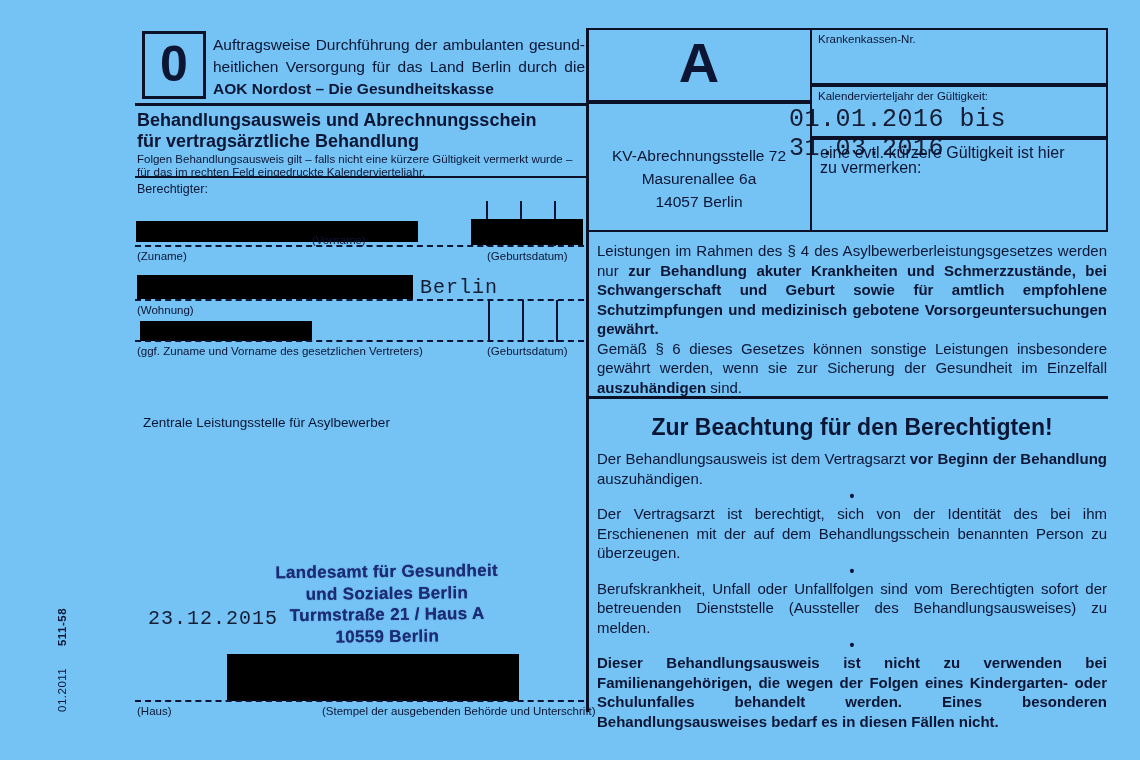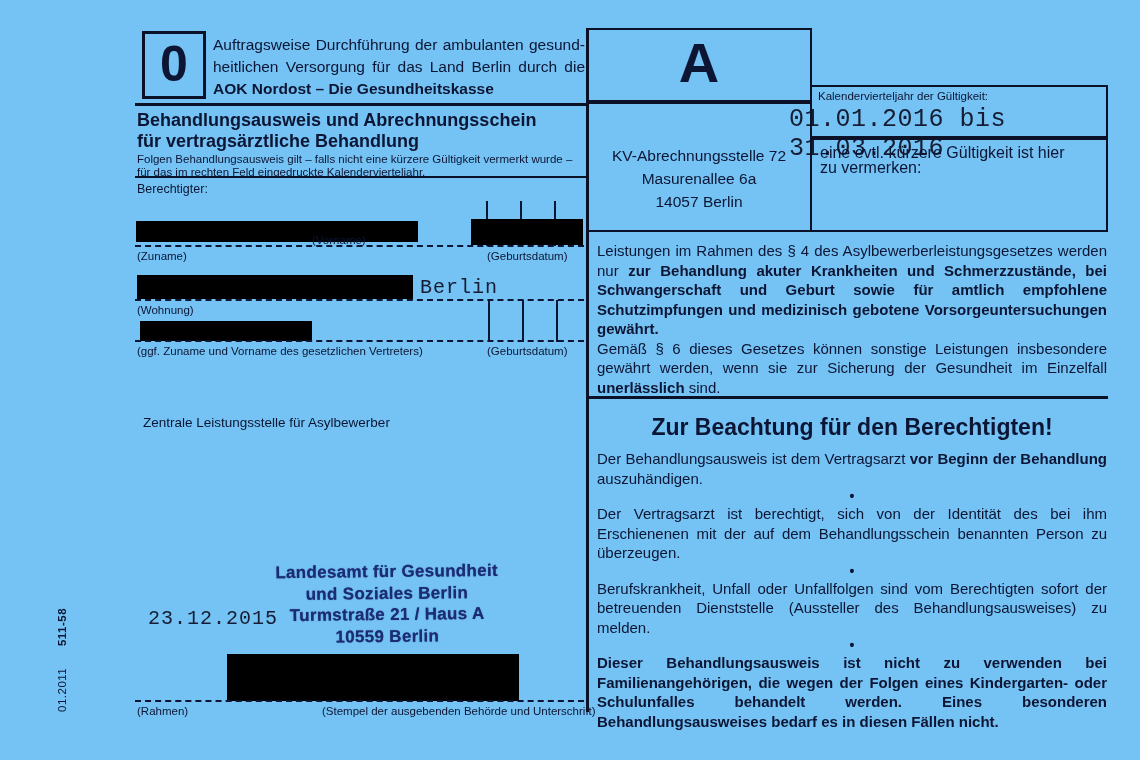--- a/index.html
+++ b/index.html
@@ -99,34 +99,37 @@
     <div>und Soziales Berlin</div>
     <div>Turmstraße 21 / Haus A</div>
     <div>10559 Berlin</div>
   </div>
 
   <div class="abs mono" style="left:148px; top:607px; font-size:20px; letter-spacing:1px;">23.12.2015</div>
 
   <div class="bar" style="left:227px; top:654px; width:292px; height:47px;"></div>
 
   <div class="dashed" style="left:135px; top:700px; width:449px;"></div>
-  <div class="abs small" style="left:137px; top:705px;">(Rahmen)</div>
+  <div class="abs small" style="left:137px; top:705px;">(Haus)</div>
   <div class="abs small" style="left:322px; top:705px;">(Stempel der ausgebenden Behörde und Unterschrift)</div>
 
   <div class="abs edgecode" style="left:56px; top:712px;">
     <span>01.2011</span>
     <span class="bold" style="margin-left:18px;">511-58</span>
   </div>
 
   <div class="rule" style="left:586px; top:28px; width:2.5px; height:684px;"></div>
 
   <div class="boxed" style="left:586px; top:28px; width:226px; height:74px;">
     <div style="font-size:56px; font-weight:700; text-align:center; line-height:66px;">A</div>
   </div>
 
+  <div class="boxed" style="left:810px; top:28px; width:298px; height:57px; padding:3px 6px;">
+    <div class="small">Krankenkassen-Nr.</div>
+  </div>
 
   <div class="boxed" style="left:810px; top:85px; width:298px; height:53px; padding:3px 6px;">
     <div class="small">Kalendervierteljahr der Gültigkeit:</div>
   </div>
 
   <div class="abs mono" style="left:782px; top:105px; font-size:25px; letter-spacing:.5px;margin-left:7px;">01.01.2016 bis 31.03.2016</div>
 
   <div class="boxed" style="left:586px; top:102px; width:226px; height:130px; padding-top:40px;">
     <div class="center" style="font-size:15.5px; line-height:23px;">
       <div>KV-Abrechnungsstelle 72</div>
@@ -137,21 +140,21 @@
 
   <div class="boxed" style="left:810px; top:138px; width:298px; height:94px; padding:5px 8px;">
     <div style="font-size:16px; line-height:15px;">
       <div>eine evtl. kürzere Gültigkeit ist hier</div>
       <div>zu vermerken:</div>
     </div>
   </div>
 
   <div class="abs" style="left:597px; top:241px; width:510px;">
     <div class="lawp just"><span>Leistungen im Rahmen des § 4 des Asylbewerberleistungsgesetzes werden nur </span><span style="font-weight: 700;">zur Behandlung akuter Krankheiten und Schmerzzustände, bei Schwangerschaft und Geburt sowie für amtlich empfohlene Schutzimpfungen und medizinisch gebotene Vorsorgeuntersuchungen gewährt.</span></div>
-    <div class="lawp just"><span>Gemäß § 6 dieses Gesetzes können sonstige Leistungen insbesondere gewährt werden, wenn sie zur Sicherung der Gesundheit im Einzelfall </span><span style="font-weight: 700;">unerlässlich</span><span> sind.</span></div>
+    <div class="lawp just"><span>Gemäß § 6 dieses Gesetzes können sonstige Leistungen insbesondere gewährt werden, wenn sie zur Sicherung der Gesundheit im Einzelfall </span><span style="font-weight: 700;">auszuhändigen</span><span> sind.</span></div>
   </div>
 
   <div class="rule" style="left:586px; top:396px; width:522px; height:2.5px;"></div>
 
   <div class="abs" style="left:597px; top:414px; width:510px;">
     <div class="center bold" style="font-size:23px; margin-bottom:8px;">Zur Beachtung für den Berechtigten!</div>
 
     <div class="notep just"><span>Der Behandlungsausweis ist dem Vertragsarzt </span><span style="font-weight: 700;">vor Beginn der Behandlung</span><span> auszuhändigen.</span></div>
     <div class="bullet">•</div>
 

